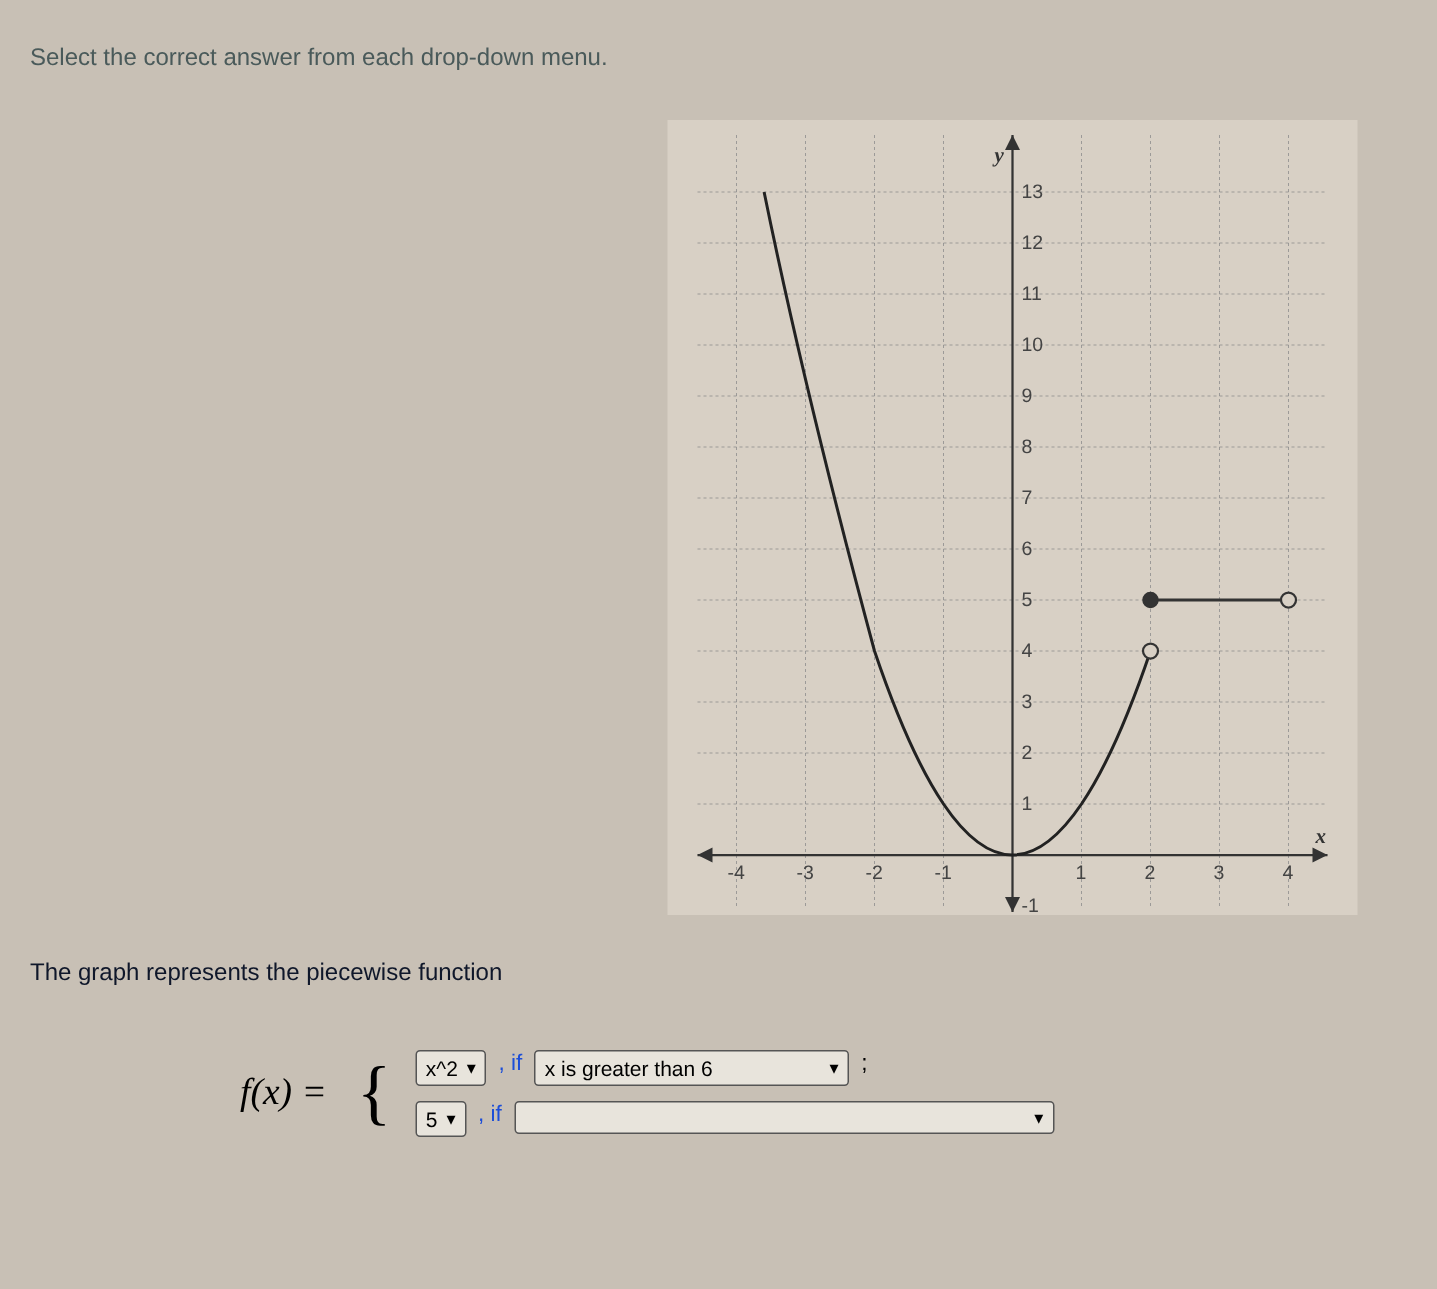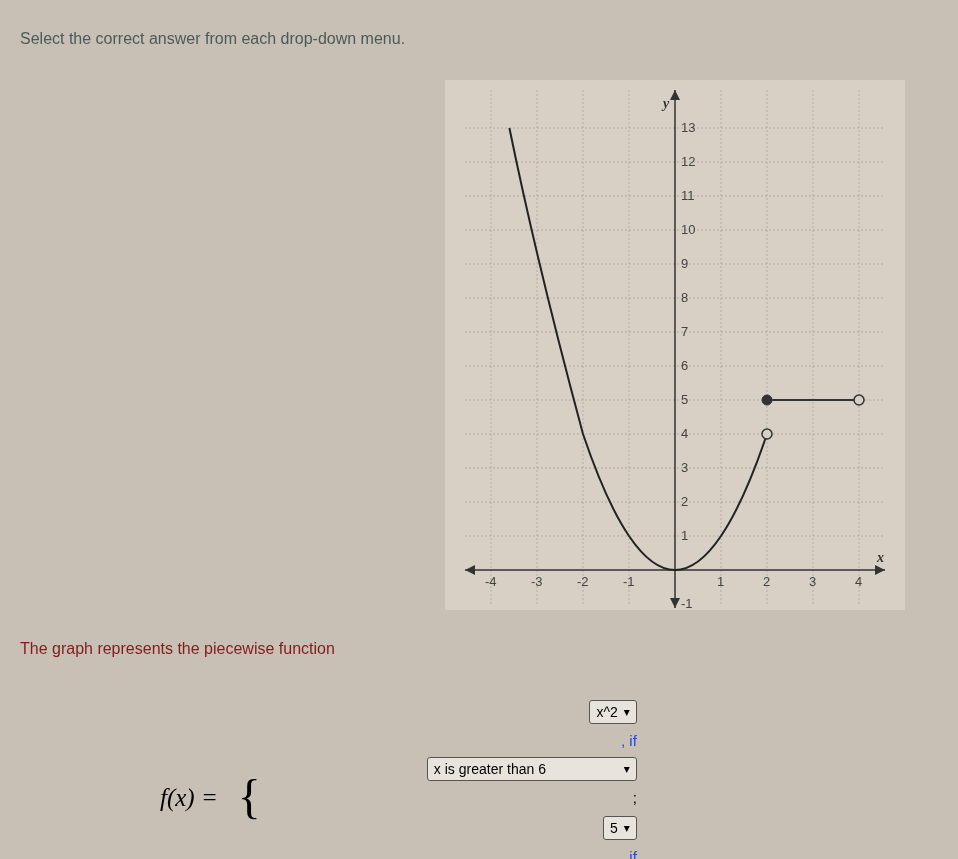--- a/index.html
+++ b/index.html
@@ -67,21 +67,21 @@
       stroke-width: 2;
     }
     .arrow-head {
       fill: #333;
     }
     .question-text {
       position: absolute;
       left: 20px;
       top: 640px;
       font-size: 16px;
-      color: #7f1d1d;
+      color: #0f172a;
     }
     .function-row {
       position: absolute;
       left: 160px;
       top: 700px;
       display: flex;
       align-items: center;
       gap: 10px;
     }
     .fx-label {
@@ -96,23 +96,22 @@
       line-height: 0.8;
       margin-right: 6px;
     }
     .piecewise-rows {
       display: flex;
       flex-direction: column;
       gap: 10px;
     }
     .piece-row {
       display: flex;
-      align-items: flex-end;
+      align-items: flex-start;
       gap: 8px;
-      flex-direction: column;
     }
     .dropdown {
       border: 1px solid #555;
       background: #e8e4dc;
       padding: 3px 6px;
       font-size: 14px;
       display: inline-flex;
       align-items: center;
       gap: 6px;
       cursor: pointer;

